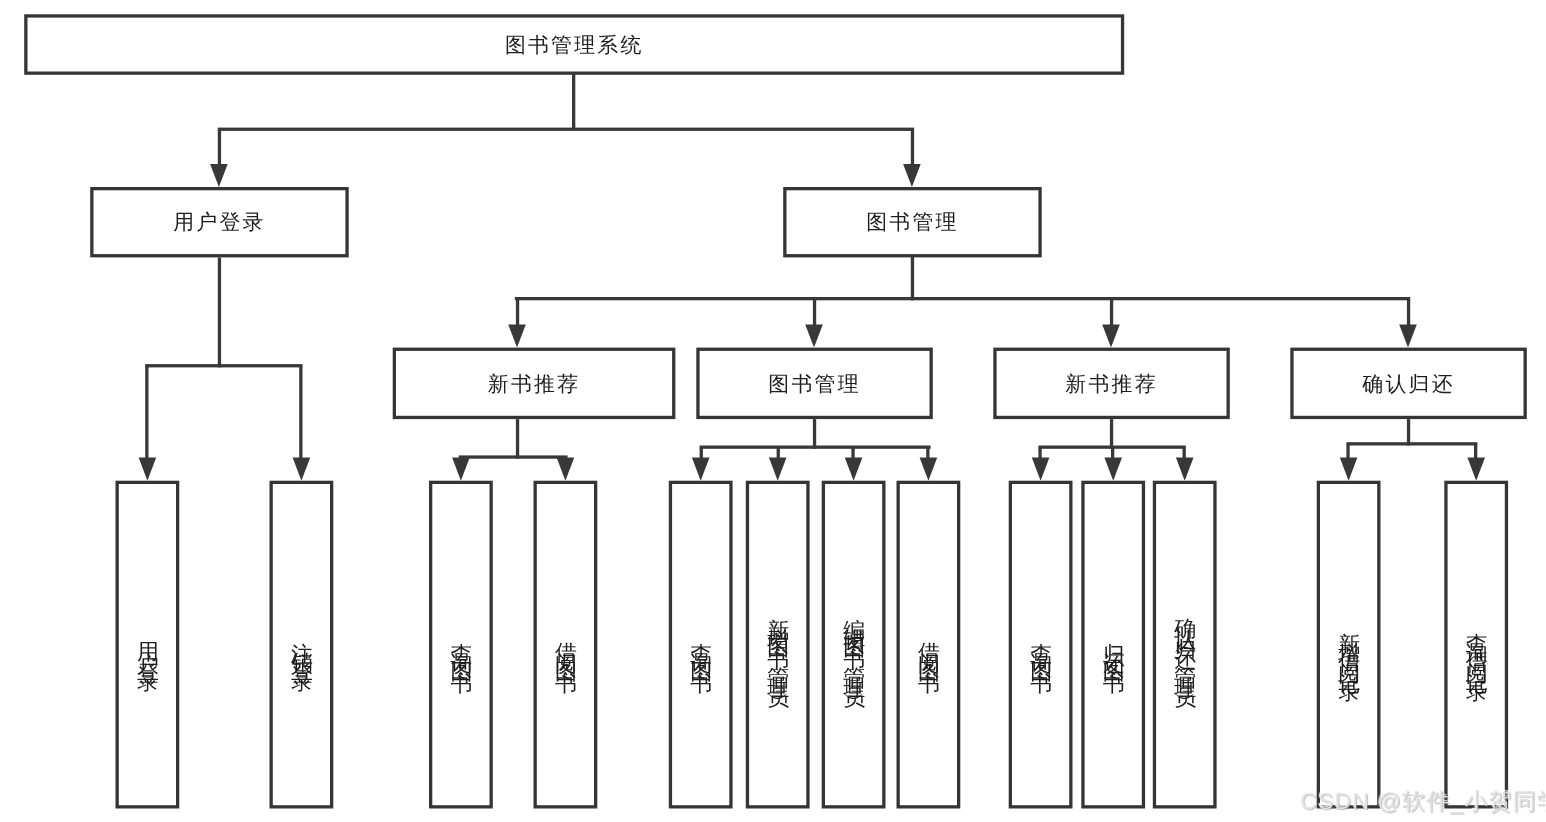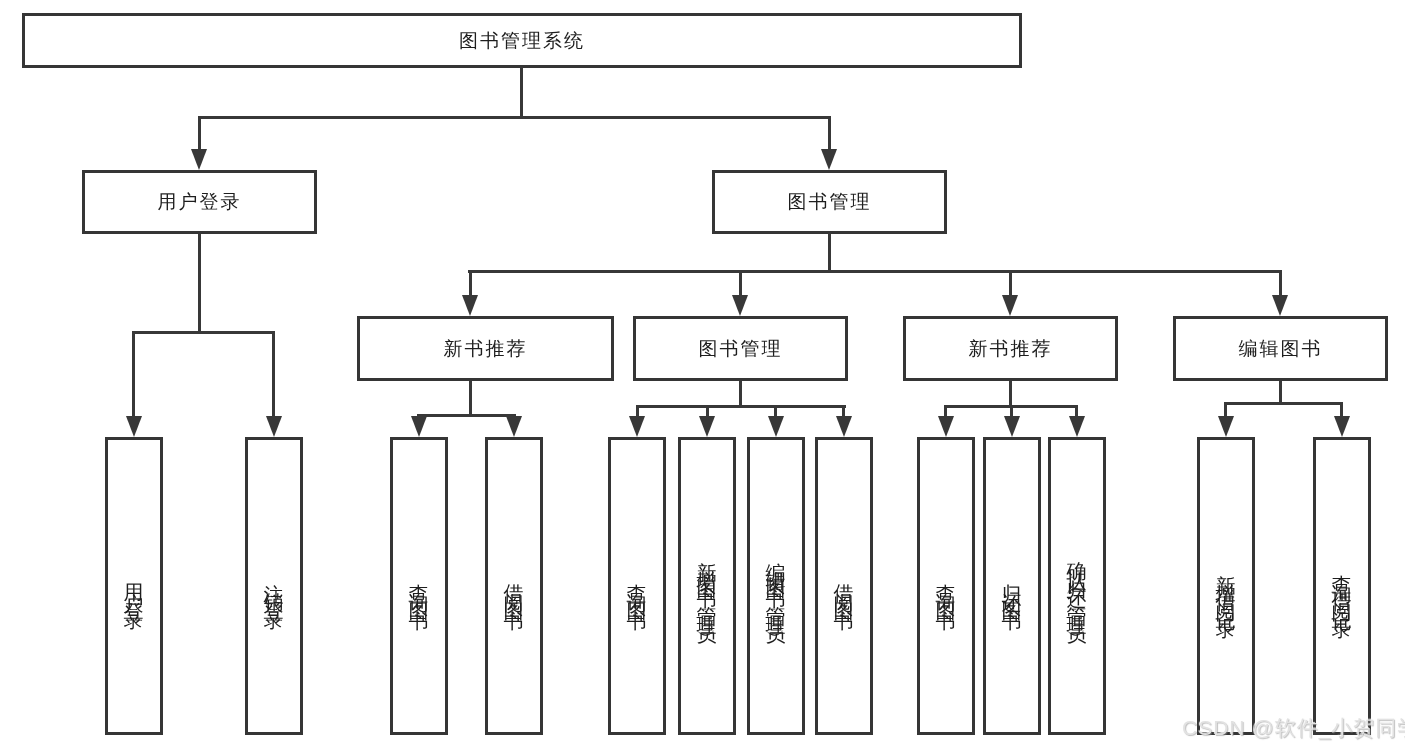--- a/index.html
+++ b/index.html
@@ -102,21 +102,21 @@
   <div class="vline" style="left:739px; top:272px; height:25px;"></div>
   <div class="arrow" style="left:732px; top:295px;"></div>
   <div class="vline" style="left:1009px; top:272px; height:25px;"></div>
   <div class="arrow" style="left:1002px; top:295px;"></div>
   <div class="vline" style="left:1279px; top:272px; height:25px;"></div>
   <div class="arrow" style="left:1272px; top:295px;"></div>
 
   <div class="box hbox" style="left:357px; top:316px; width:257px; height:65px;">新书推荐</div>
   <div class="box hbox" style="left:633px; top:316px; width:215px; height:65px;">图书管理</div>
   <div class="box hbox" style="left:903px; top:316px; width:215px; height:65px;">新书推荐</div>
-  <div class="box hbox" style="left:1173px; top:316px; width:215px; height:65px;">编辑图书</div>
+  <div class="box hbox" style="left:1173px; top:316px; width:215px; height:65px;">确认归还</div>
 
   <div class="vline" style="left:469px; top:381px; height:36px;"></div>
   <div class="hline" style="left:417px; top:414px; width:99px;"></div>
   <div class="arrow" style="left:411px; top:416px;"></div>
   <div class="arrow" style="left:506px; top:416px;"></div>
 
   <div class="vline" style="left:739px; top:381px; height:27px;"></div>
   <div class="hline" style="left:636px; top:405px; width:210px;"></div>
   <div class="vline" style="left:636px; top:407px; height:10px;"></div>
   <div class="arrow" style="left:629px; top:416px;"></div>

